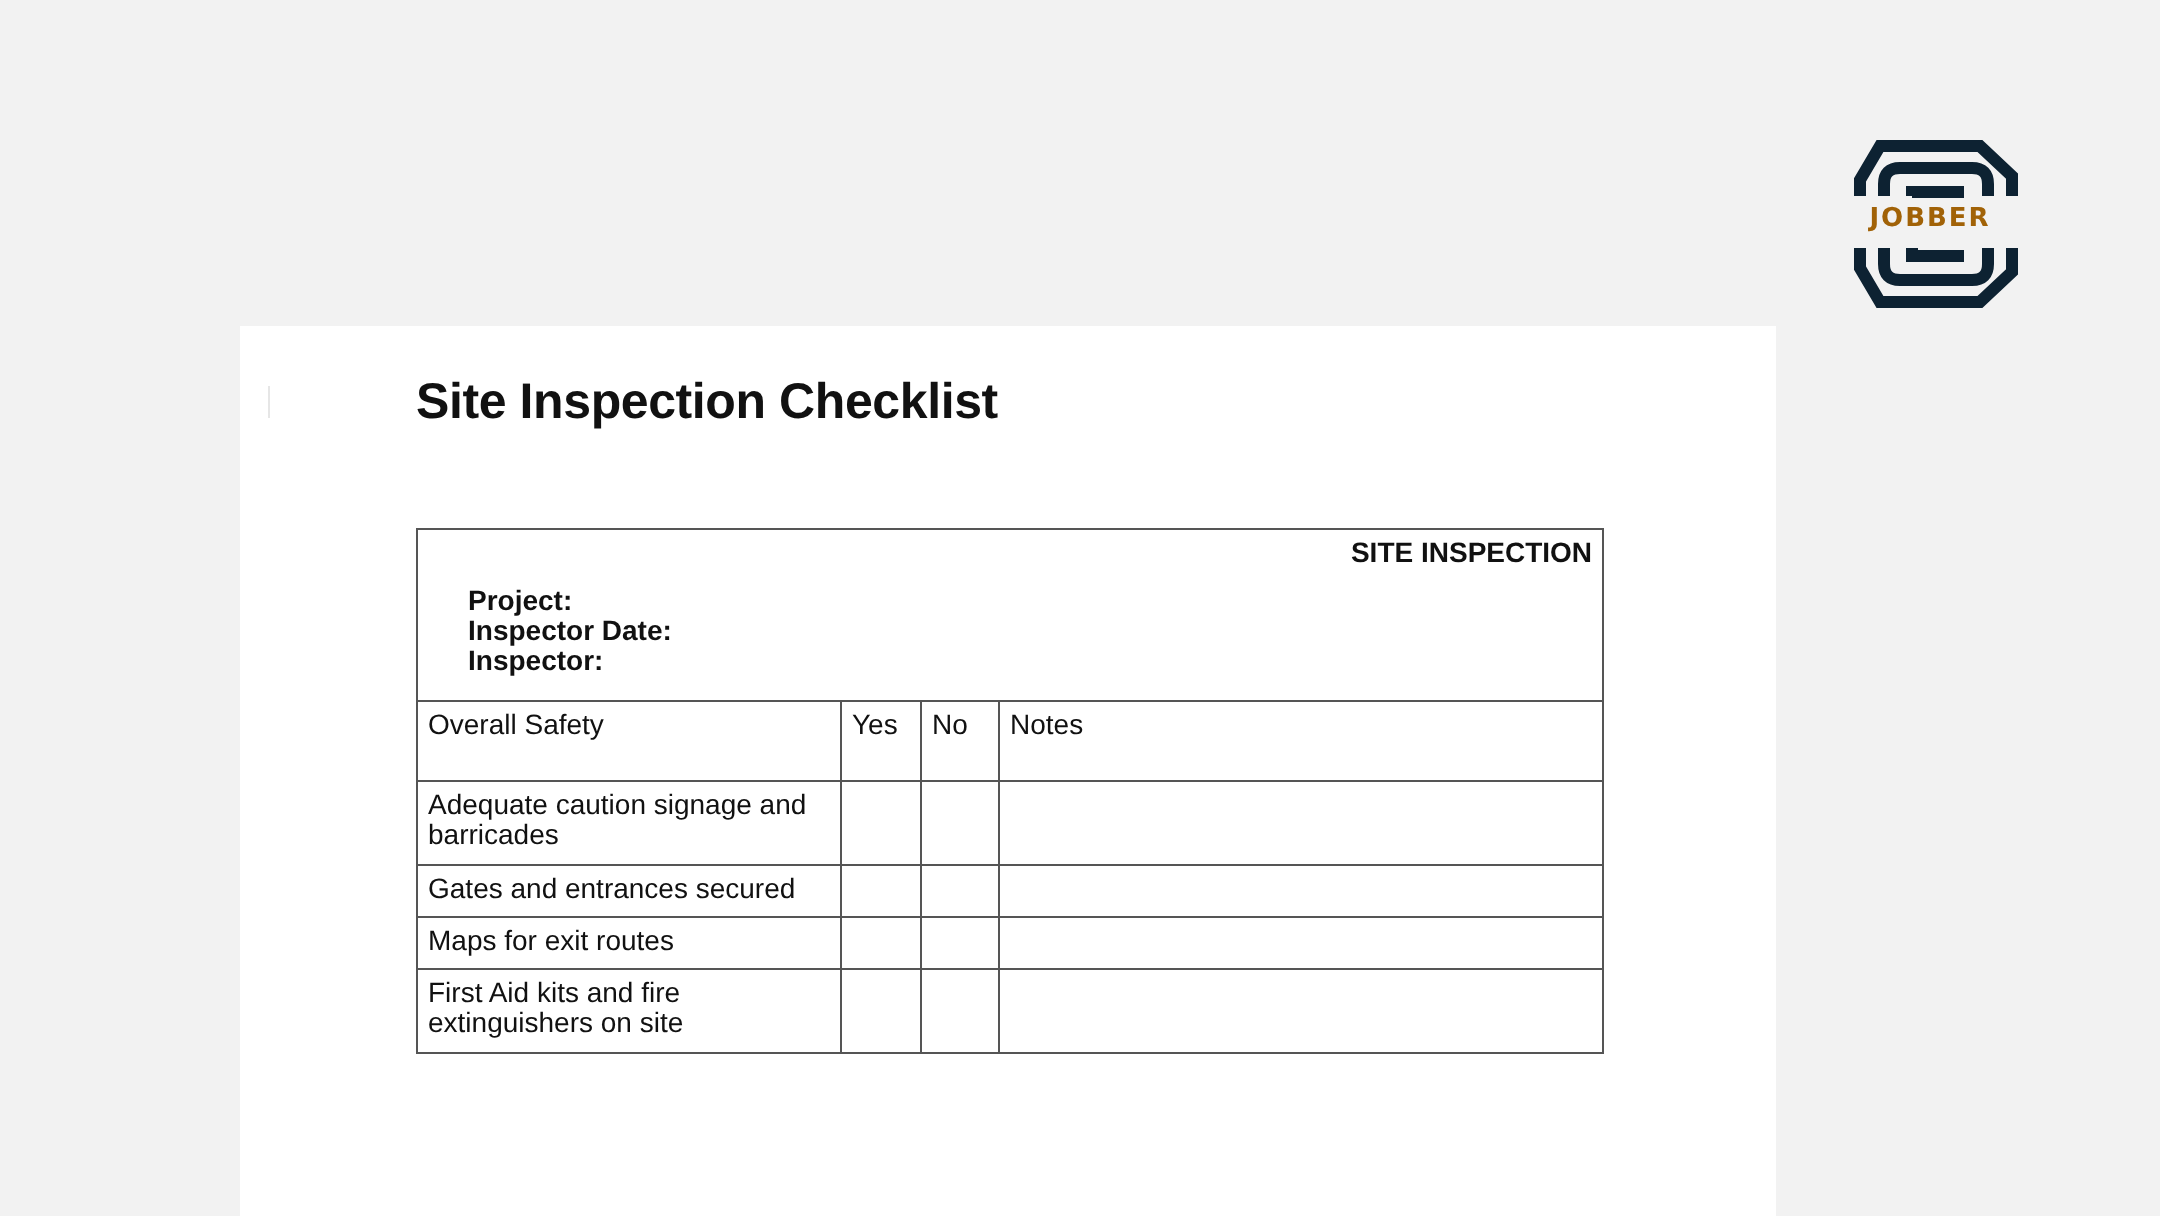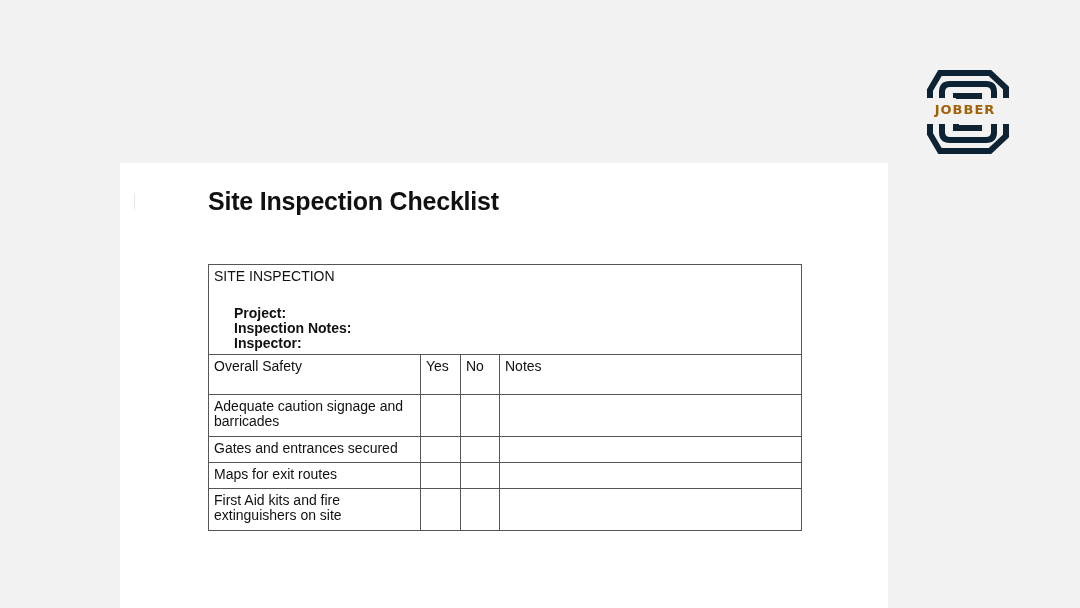--- a/index.html
+++ b/index.html
@@ -31,21 +31,21 @@
     font-size:25px; color:#111; font-weight:bold; margin:0; letter-spacing:-0.2px;
   }
   table.checklist {
     position:absolute; left:88px; top:101px; width:593px;
     border-collapse:collapse; font-size:14px; color:#111; table-layout:fixed;
   }
   table.checklist td {
     border:1.5px solid #555; vertical-align:top; padding:4px 5px 3px 5px; line-height:15px;
   }
   .hdr-block { height:78px; }
-  .hdr-block .title { font-weight:normal; margin-bottom:22px; }
+  .hdr-block .title { font-weight:bold; margin-bottom:9px;text-align:right; }
   .hdr-block .field { font-weight:bold;margin-left:20px; }
   .col-head td { font-weight:normal; height:32px; }
   .row-2 td { height:34px; }
   .row-1 td { height:18px;margin-left:37px; }
 </style>
 </head>
 <body>
 
 <div class="logo">
   <svg width="98" height="88" viewBox="0 0 98 88">
@@ -70,21 +70,21 @@
       <col style="width:212px">
       <col style="width:40px">
       <col style="width:39px">
       <col style="width:302px">
     </colgroup>
     <tbody>
         <tr>
       <td colspan="4" class="hdr-block">
         <div class="title">SITE INSPECTION</div>
         <div class="field">Project:</div>
-        <div class="field">Inspection Notes:</div>
+        <div class="field">Inspector Date:</div>
         <div class="field">Inspector:</div>
       </td>
     </tr>
     <tr class="col-head">
       <td>Overall Safety</td>
       <td>Yes</td>
       <td>No</td>
       <td>Notes</td>
     </tr>
     <tr class="row-2">

